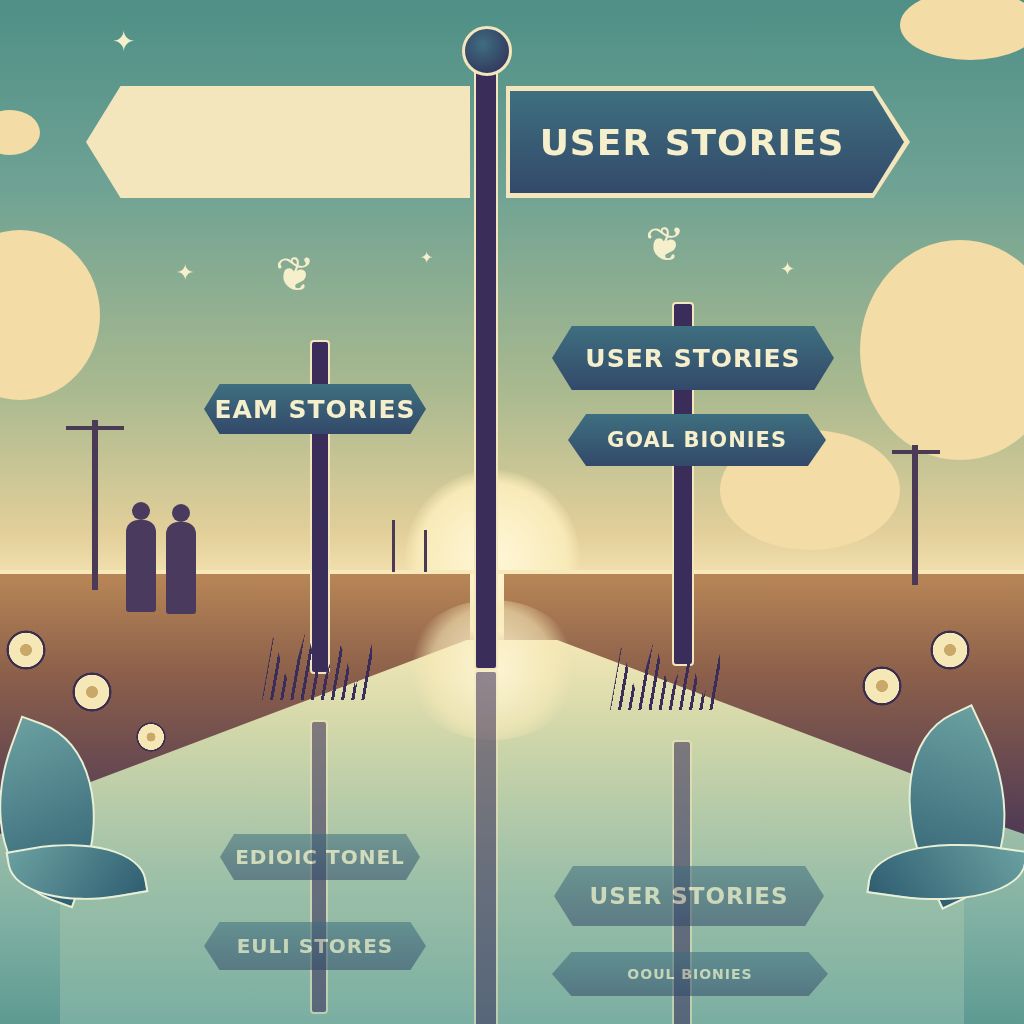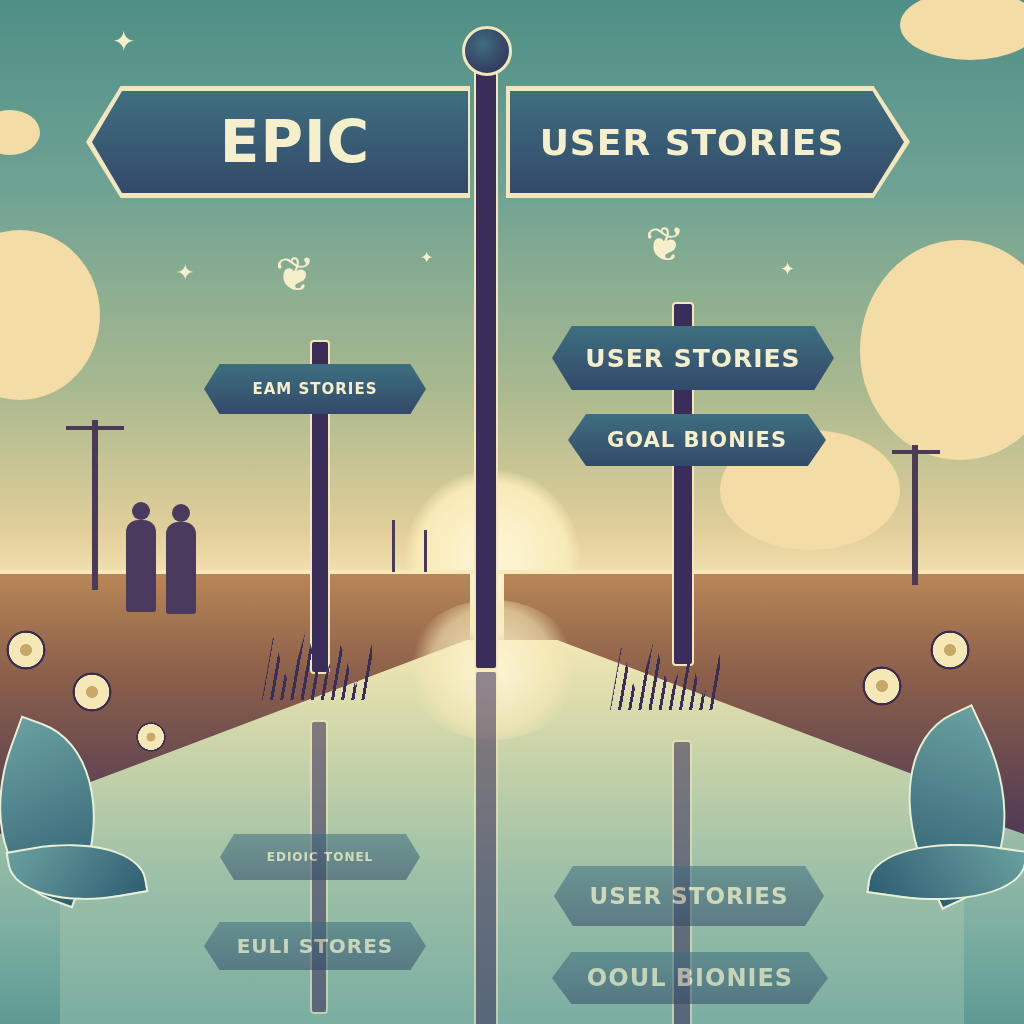--- a/index.html
+++ b/index.html
@@ -66,53 +66,50 @@
   <span class="sparkle" style="left:420px;top:250px;font-size:16px;">✦</span>
   <span class="sparkle" style="left:780px;top:260px;font-size:18px;">✦</span>
   <span class="butterfly" style="left:275px;top:250px;">❦</span>
   <span class="butterfly" style="left:645px;top:220px;">❦</span>
 
   <div class="pole" style="left:474px;top:66px;width:20px;height:600px;"></div>
   <div class="pole reflection" style="left:474px;top:670px;width:20px;height:354px;"></div>
   <div class="pole-cap"></div>
 
   <div class="sign-border" style="left:86px;top:86px;width:384px;height:112px;clip-path:polygon(9% 0,100% 0,100% 100%,9% 100%,0 50%);"></div>
-  <div class="sign left" style="left:92px;top:91px;width:376px;height:102px;font-size:58px;">
-    <span style="padding-left:30px;">EPIC</span>
-  </div>
   <div class="sign-border" style="left:506px;top:86px;width:404px;height:112px;clip-path:polygon(0 0,91% 0,100% 50%,91% 100%,0 100%);"></div>
   <div class="sign right" style="left:510px;top:91px;width:394px;height:102px;font-size:36px;">
     <span style="padding-right:30px;">USER STORIES</span>
   </div>
 
   <div class="pole" style="left:310px;top:340px;width:16px;height:330px;"></div>
-  <div class="sign both" style="left:204px;top:364px;width:222px;height:50px;font-size:15px;">
+  <div class="sign both" style="left:204px;top:384px;width:222px;height:50px;font-size:25px;">
     <span>EAM STORIES</span>
   </div>
 
   <div class="pole" style="left:672px;top:302px;width:18px;height:360px;"></div>
   <div class="sign both" style="left:552px;top:326px;width:282px;height:64px;font-size:25px;">
     <span>USER STORIES</span>
   </div>
   <div class="sign both" style="left:568px;top:414px;width:258px;height:52px;font-size:21px;">
     <span>GOAL BIONIES</span>
   </div>
 
   <div class="pole reflection" style="left:310px;top:720px;width:14px;height:290px;"></div>
-  <div class="sign both reflection" style="left:220px;top:834px;width:200px;height:46px;font-size:12px;">
+  <div class="sign both reflection" style="left:220px;top:834px;width:200px;height:46px;font-size:20px;">
     <span>EDIOIC TONEL</span>
   </div>
   <div class="sign both reflection" style="left:204px;top:922px;width:222px;height:48px;font-size:20px;">
     <span>EULI STORES</span>
   </div>
   <div class="pole reflection" style="left:672px;top:740px;width:16px;height:284px;"></div>
   <div class="sign both reflection" style="left:554px;top:866px;width:270px;height:60px;font-size:23px;">
     <span>USER STORIES</span>
   </div>
-  <div class="sign both reflection" style="left:552px;top:952px;width:276px;height:52px;font-size:24px;">
+  <div class="sign both reflection" style="left:552px;top:952px;width:276px;height:44px;font-size:14px;">
     <span>OOUL BIONIES</span>
   </div>
 
   <div class="grass" style="left:262px;top:630px;"></div>
   <div class="grass" style="left:610px;top:640px;"></div>
 
   <div class="flower" style="left:6px;top:630px;"></div>
   <div class="flower" style="left:72px;top:672px;"></div>
   <div class="flower" style="left:136px;top:722px;width:30px;height:30px;"></div>
   <div class="flower" style="left:862px;top:666px;"></div>

